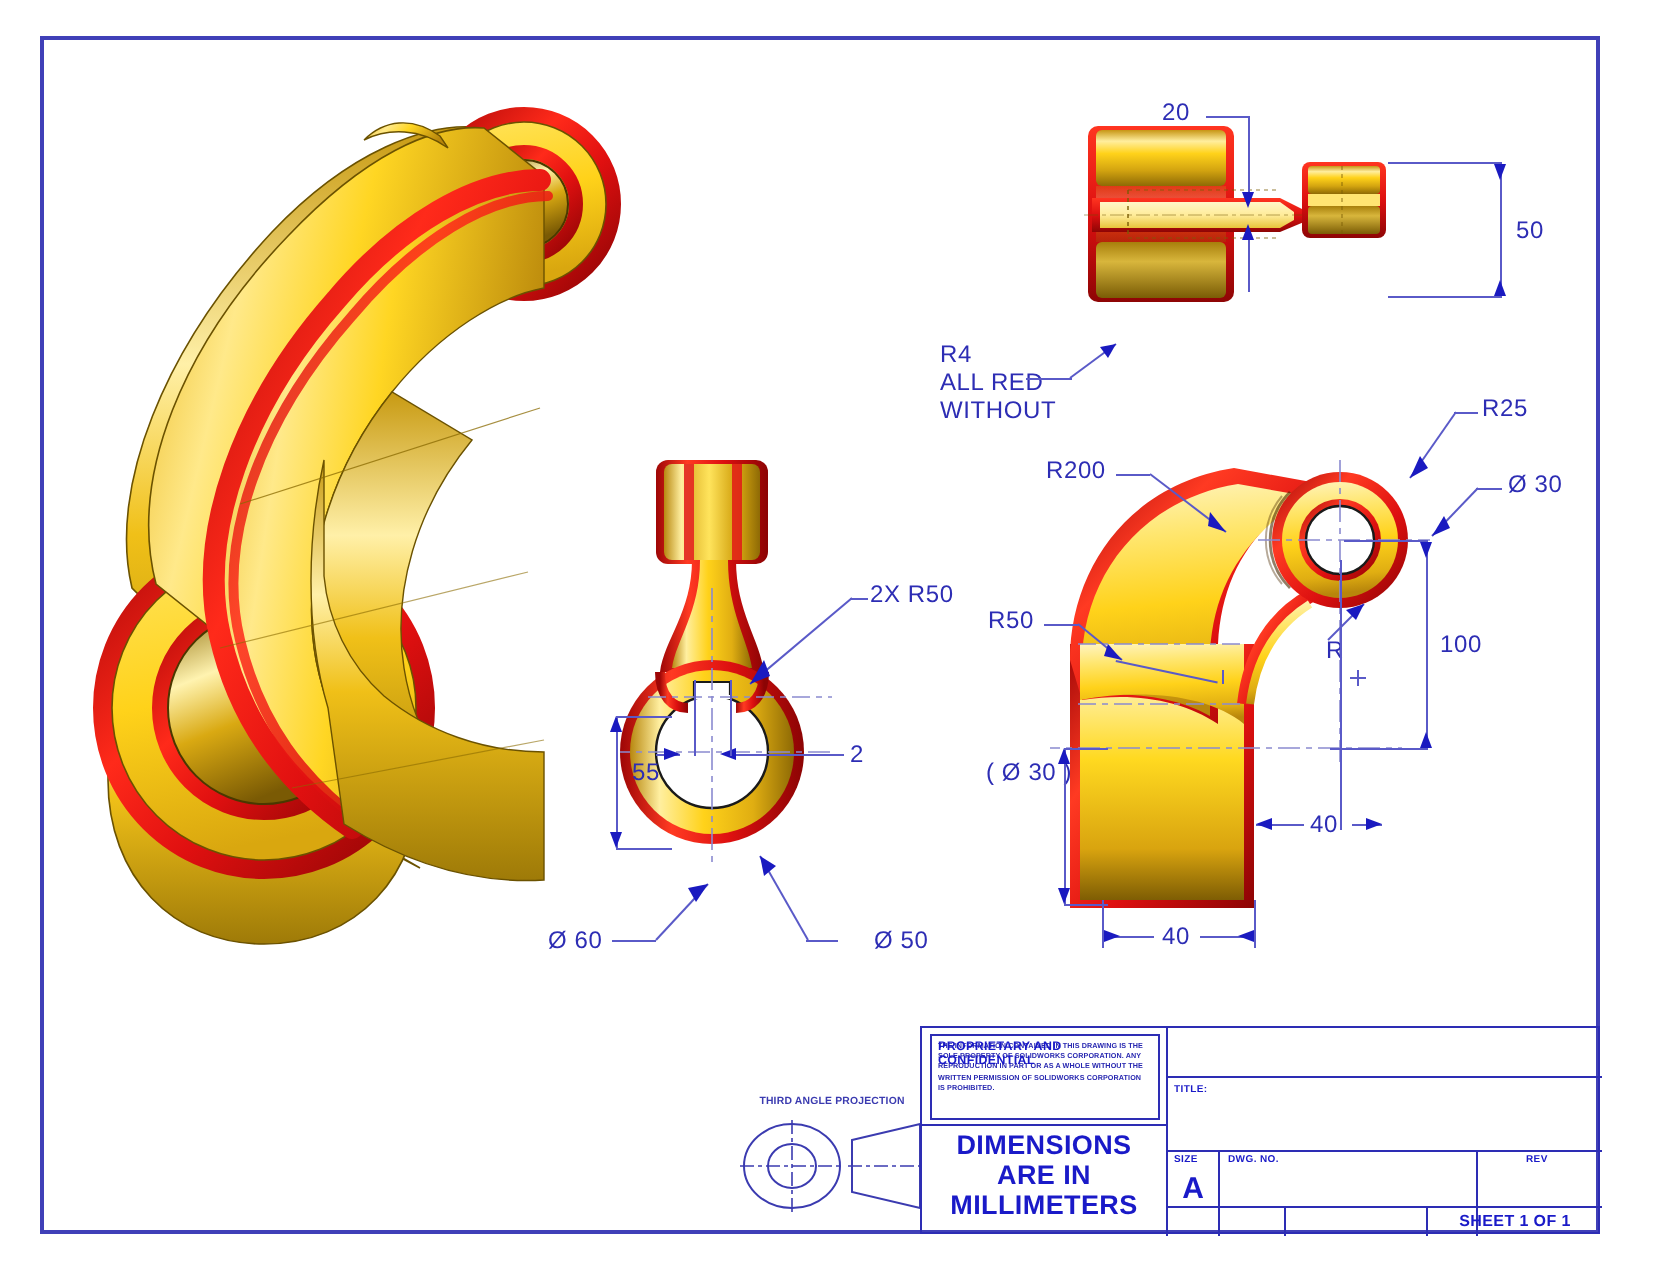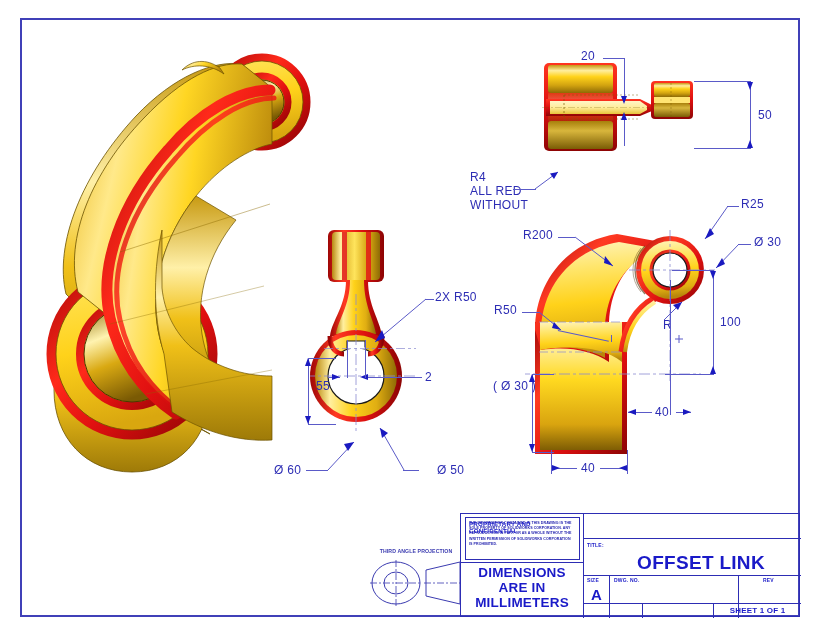--- a/index.html
+++ b/index.html
@@ -456,21 +456,20 @@
     </div>
 
     <div style="left:0;top:51px;width:122px;">
       <div class="dimensions-note" style="position:static;">DIMENSIONS</div>
       <div class="dimensions-note" style="position:static;">ARE IN</div>
       <div class="dimensions-note" style="position:static;">MILLIMETERS</div>
     </div>
 
 
     <div class="cap" style="left:126px;top:28px;">TITLE:</div>
-    <div class="ol-title" style="left:140px;top:38px;width:200px;">OFFSET LINK</div>
 
     <div class="cap" style="left:126px;top:63px;">SIZE</div>
     <div class="sz-val" style="left:122px;top:72px;width:27px;">A</div>
 
     <div class="cap" style="left:153px;top:63px;">DWG.  NO.</div>
 
     <div class="cap" style="left:302px;top:63px;">REV</div>
     <div class="cap" style="left:279px;top:72px;width:61px;text-align:center;"></div>
 
     <div class="sheet-txt" style="left:253px;top:92px;width:87px;">SHEET 1 OF 1</div>

